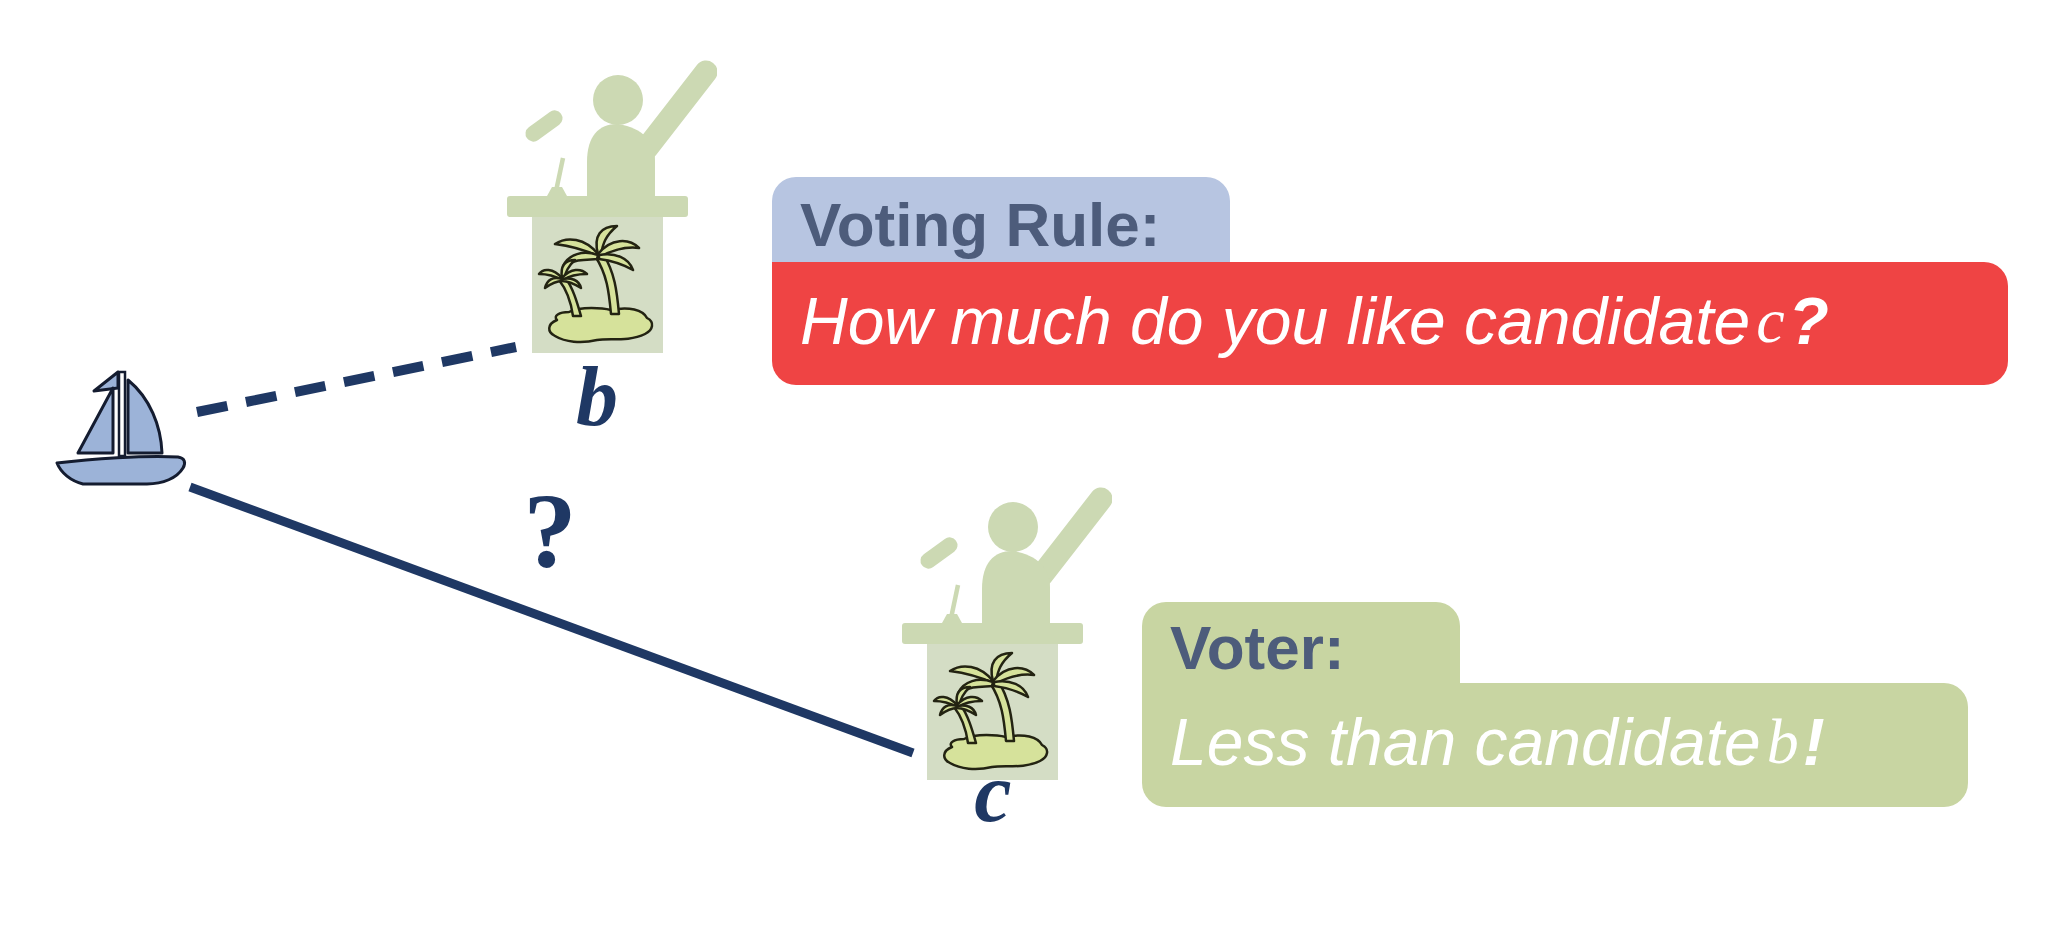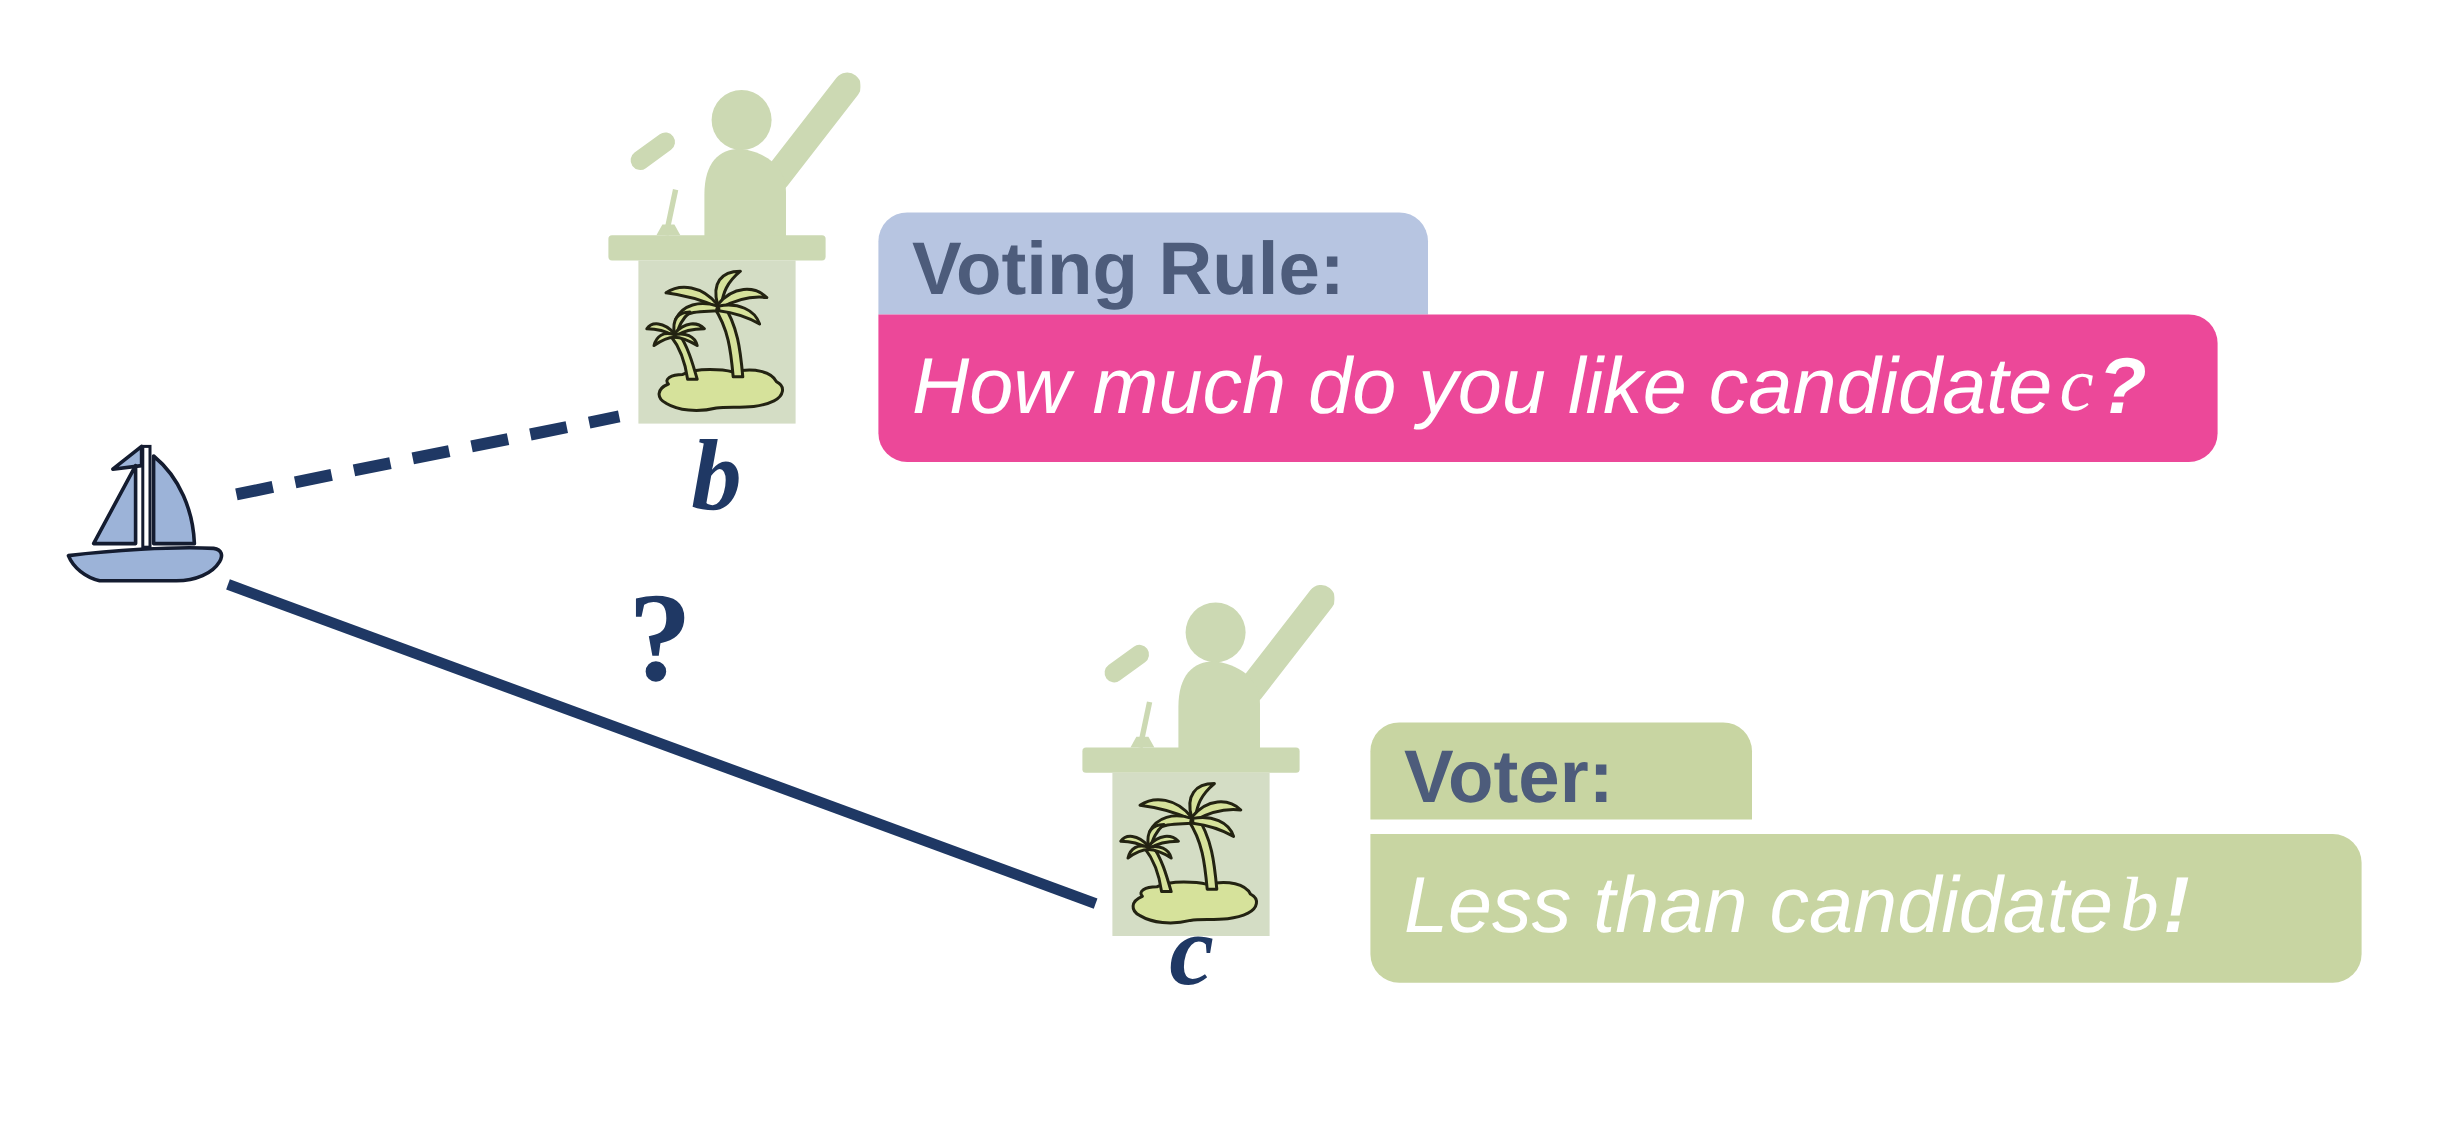--- a/index.html
+++ b/index.html
@@ -28,38 +28,38 @@
     padding: 0 0 6px 28px;
     font-style: italic; font-size: 66px; color: #ffffff;
     white-space: nowrap;
   }
   .callout .msg .serif-letter {
     font-family: "Liberation Serif", "DejaVu Serif", serif;
     font-size: 64px; font-style: italic; padding: 0 4px 0 6px;
   }
   .callout .msg .punct { font-weight: 700; }
 
-  #voting-rule-box { left: 732px; top: 177px; }
+  #voting-rule-box { left: 772px; top: 177px; }
   #voting-rule-box .hdr {
     width: 458px; height: 85px;
     background: #b7c5e1; border-radius: 24px 24px 0 0;
   }
   #voting-rule-box .msg {
-    width: 1116px; height: 123px;
-    background: #ec4899; border-radius: 0 24px 24px 24px;
+    width: 1236px; height: 123px;
+    background: #ef4444; border-radius: 0 24px 24px 24px;
   }
 
   #voter-box { left: 1142px; top: 602px; }
   #voter-box .hdr {
     width: 318px; height: 81px;
     background: #c8d5a2; border-radius: 24px 24px 0 0;
   }
   #voter-box .msg {
     width: 826px; height: 124px;
-    background: #c8d5a2; border-radius: 0 24px 24px 24px; margin-top: 12px;
+    background: #c8d5a2; border-radius: 0 24px 24px 24px;
   }
 
   
   .candidate-label {
     position: absolute; width: 90px; height: 92px;
     display: flex; align-items: center; justify-content: center;
     font-family: "Liberation Serif", "DejaVu Serif", serif;
     font-style: italic; font-weight: 700; font-size: 84px;
     color: #1f3864;
   }

